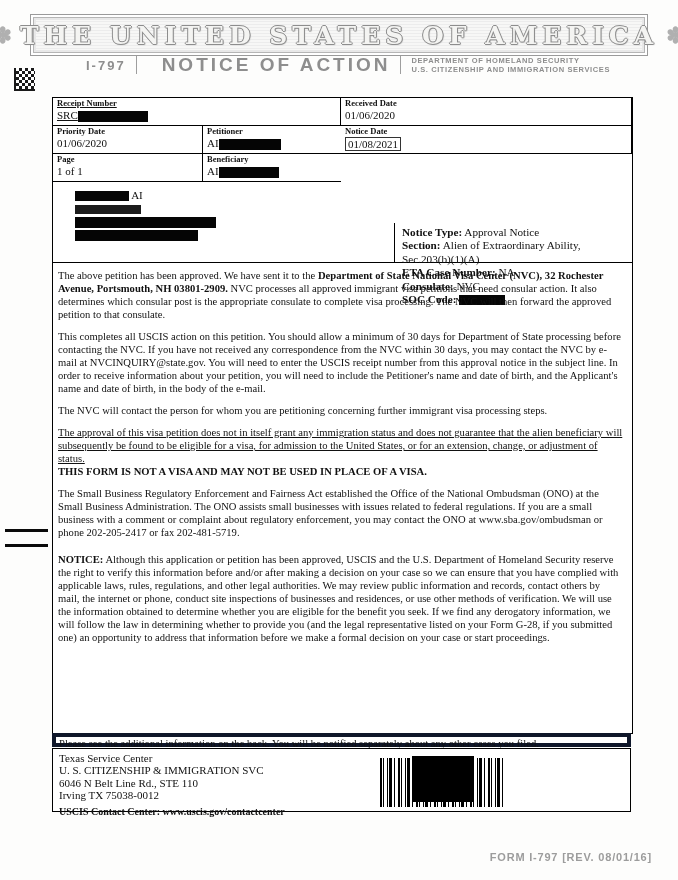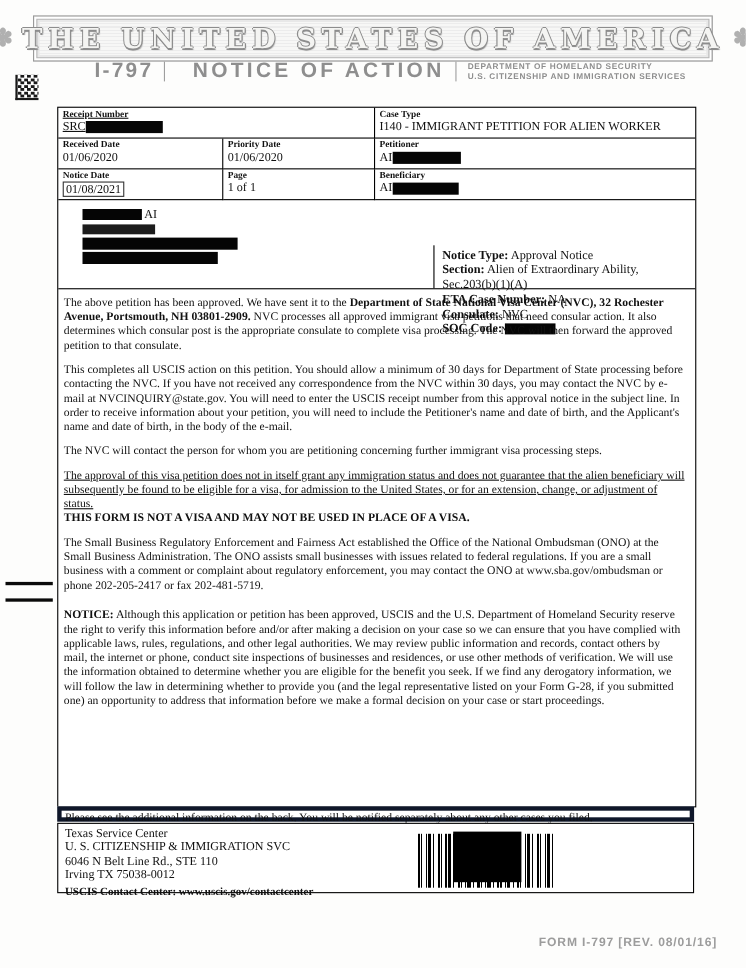--- a/index.html
+++ b/index.html
@@ -27,21 +27,21 @@
   }
   .rosette{
     font-size:22px;color:#b0b0b0;text-shadow:none;letter-spacing:0;
     margin:0 8px;flex:0 0 auto;
   }
   
   .titleline{
     position:absolute;left:86px;top:54px;display:flex;align-items:center;gap:10px;
     font-family:"Liberation Sans", sans-serif;color:#8e8e8e;
   }
-  .form-code{font-size:19px;font-weight:bold;letter-spacing:2px;}
+  .form-code{font-size:13px;font-weight:bold;letter-spacing:2px;}
   .title-sep{width:1px;height:18px;background:#9e9e9e;}
   .form-title{font-size:19px;font-weight:bold;letter-spacing:3px;margin-left:15px;}
   .agency{font-size:7.5px;font-weight:bold;letter-spacing:.6px;line-height:9px;}
   
   .dmatrix{
     position:absolute;left:14px;top:68px;width:19px;height:21px;
     border-left:2px solid #1a1a1a;border-bottom:2px solid #1a1a1a;
     background:
       repeating-conic-gradient(#1a1a1a 0% 25%, #ffffff 0% 50%);
     background-size:6px 6px;
@@ -130,24 +130,20 @@
 
 <div class="dmatrix"></div>
 
 <div class="doc-box">
 
   <div class="rtable">
     <div class="cell span2">
       <div class="cell-label">Receipt Number</div>
       <div class="cell-value"><span>SRC</span><span class="redact" style="width:70px;height:11px"></span></div>
     </div>
-    <div class="cell lastcol">
-      <div class="cell-label">Case Type</div>
-      <div class="cell-value">I140 - IMMIGRANT PETITION FOR ALIEN WORKER</div>
-    </div>
 
     <div class="cell">
       <div class="cell-label">Received Date</div>
       <div class="cell-value">01/06/2020</div>
     </div>
     <div class="cell">
       <div class="cell-label">Priority Date</div>
       <div class="cell-value">01/06/2020</div>
     </div>
     <div class="cell lastcol">

